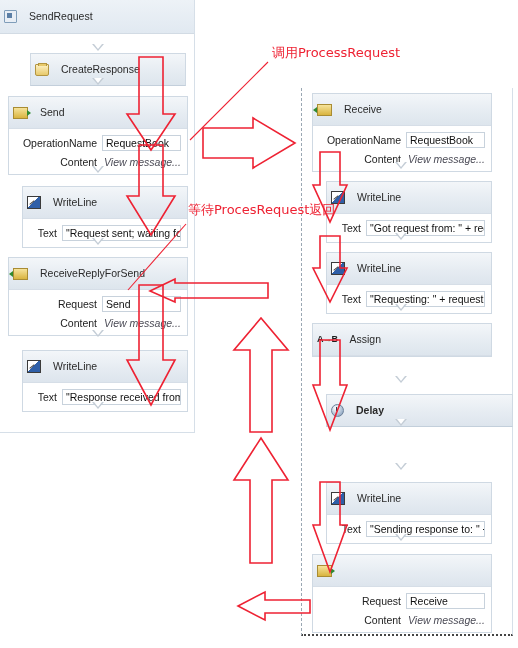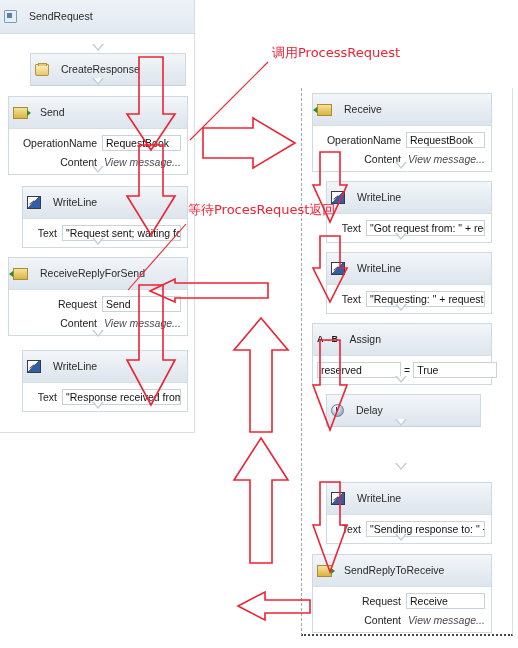--- a/index.html
+++ b/index.html
@@ -311,32 +311,25 @@
     </div>
   </div>
 
   <div class="conn" style="left:93px; top:216px;"></div>
 
   <div class="act-box" style="left:10px; top:235px; width:178px;">
     <div class="act-header">
       <span class="icon ic-assign">A<i>→</i>B</span>
       <span class="act-title">Assign</span>
     </div>
-    <div class="act-body">
-      <div class="assign-row">
-        <span class="field-input" style="width:76px; flex:0 0 auto;">reserved</span>
-        <span class="assign-eq">=</span>
-        <span class="field-input" style="width:76px; flex:0 0 auto;">True</span>
-      </div>
-    </div>
   </div>
 
   <div class="conn" style="left:93px; top:288px;"></div>
 
-  <div class="act-simple" style="left:24px; top:306px; width:155px;">
+  <div class="act-simple" style="left:24px; top:306px; width:187px;font-weight:bold;">
     <div class="act-header">
       <span class="icon ic-delay"></span>
       <span class="act-title">Delay</span>
     </div>
   </div>
 
   <div class="conn" style="left:93px; top:331px;"></div>
 
 
   <div class="conn" style="left:93px; top:375px;"></div>
@@ -352,21 +345,20 @@
         <span class="field-input">"Sending response to: " + r</span>
       </div>
     </div>
   </div>
 
   <div class="conn" style="left:93px; top:446px;"></div>
 
   <div class="act-box" style="left:10px; top:466px; width:178px;">
     <div class="act-header">
       <span class="icon ic-send"></span>
-      <span class="act-title">SendReplyToReceive</span>
     </div>
     <div class="act-body">
       <div class="field-row">
         <span class="field-label" style="width:84px;">Request</span>
         <span class="field-input">Receive</span>
       </div>
       <div class="field-row">
         <span class="field-label" style="width:84px;">Content</span>
         <span class="field-static">View message...</span>
       </div>

